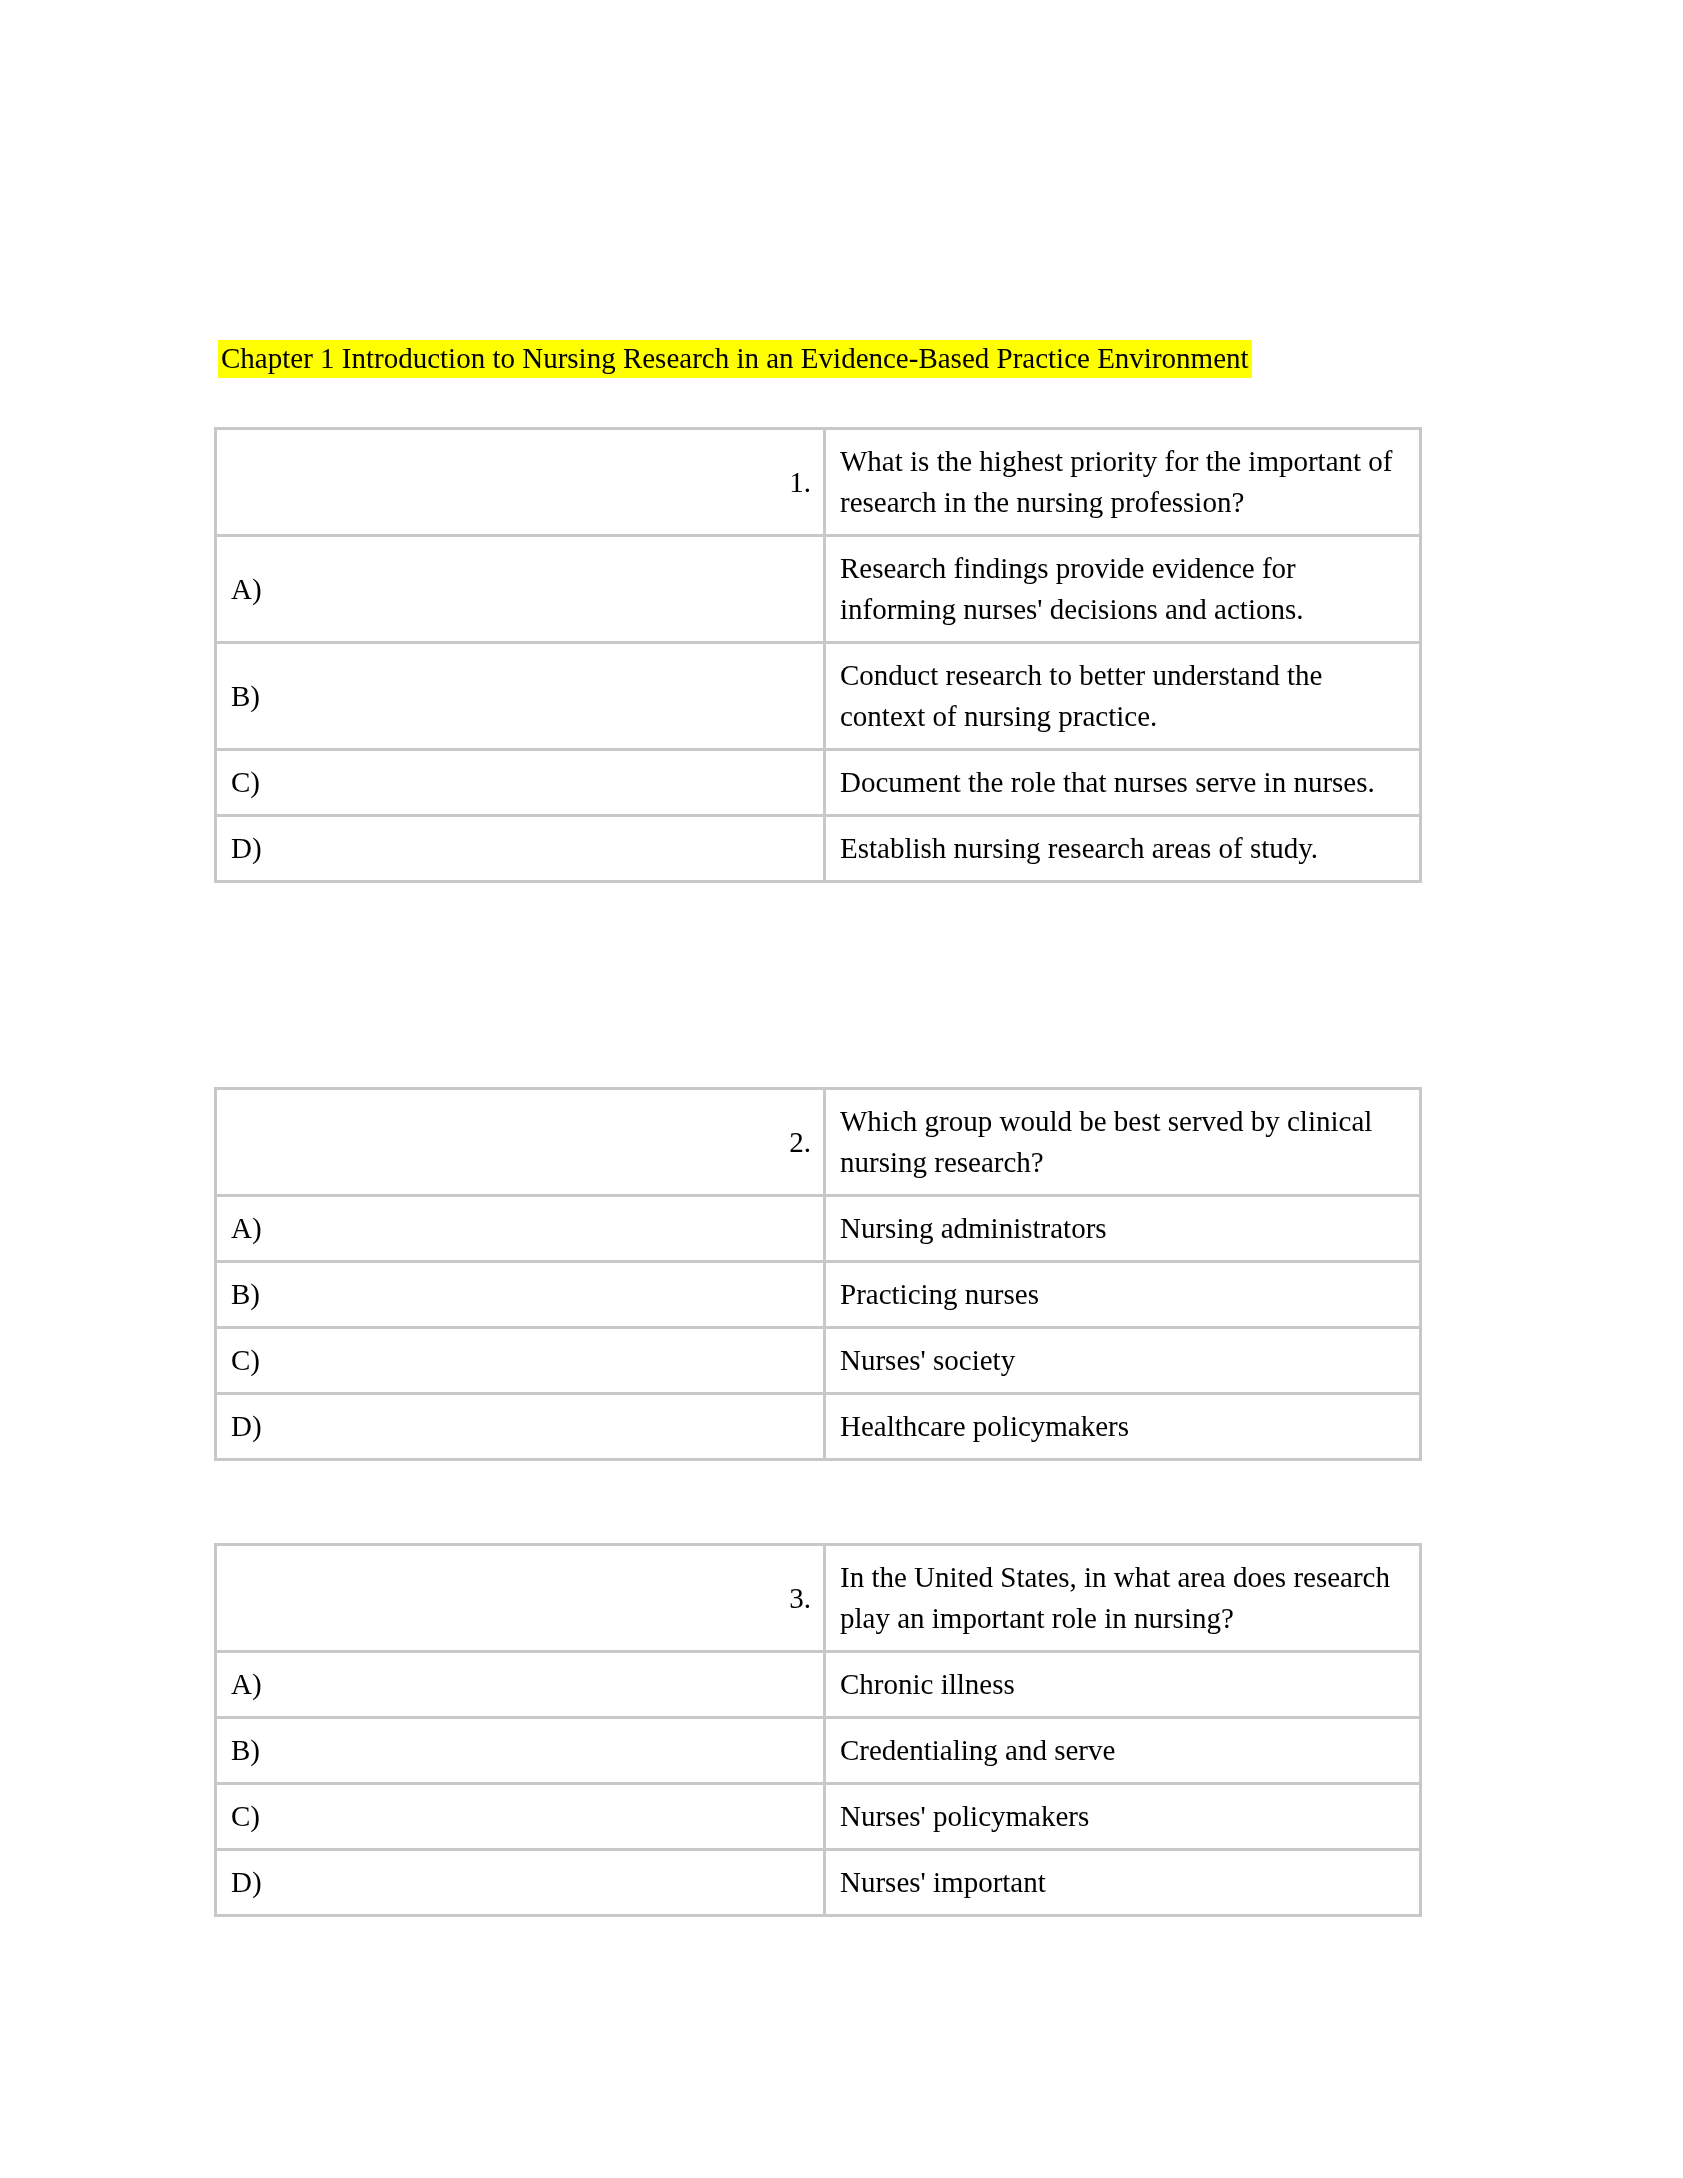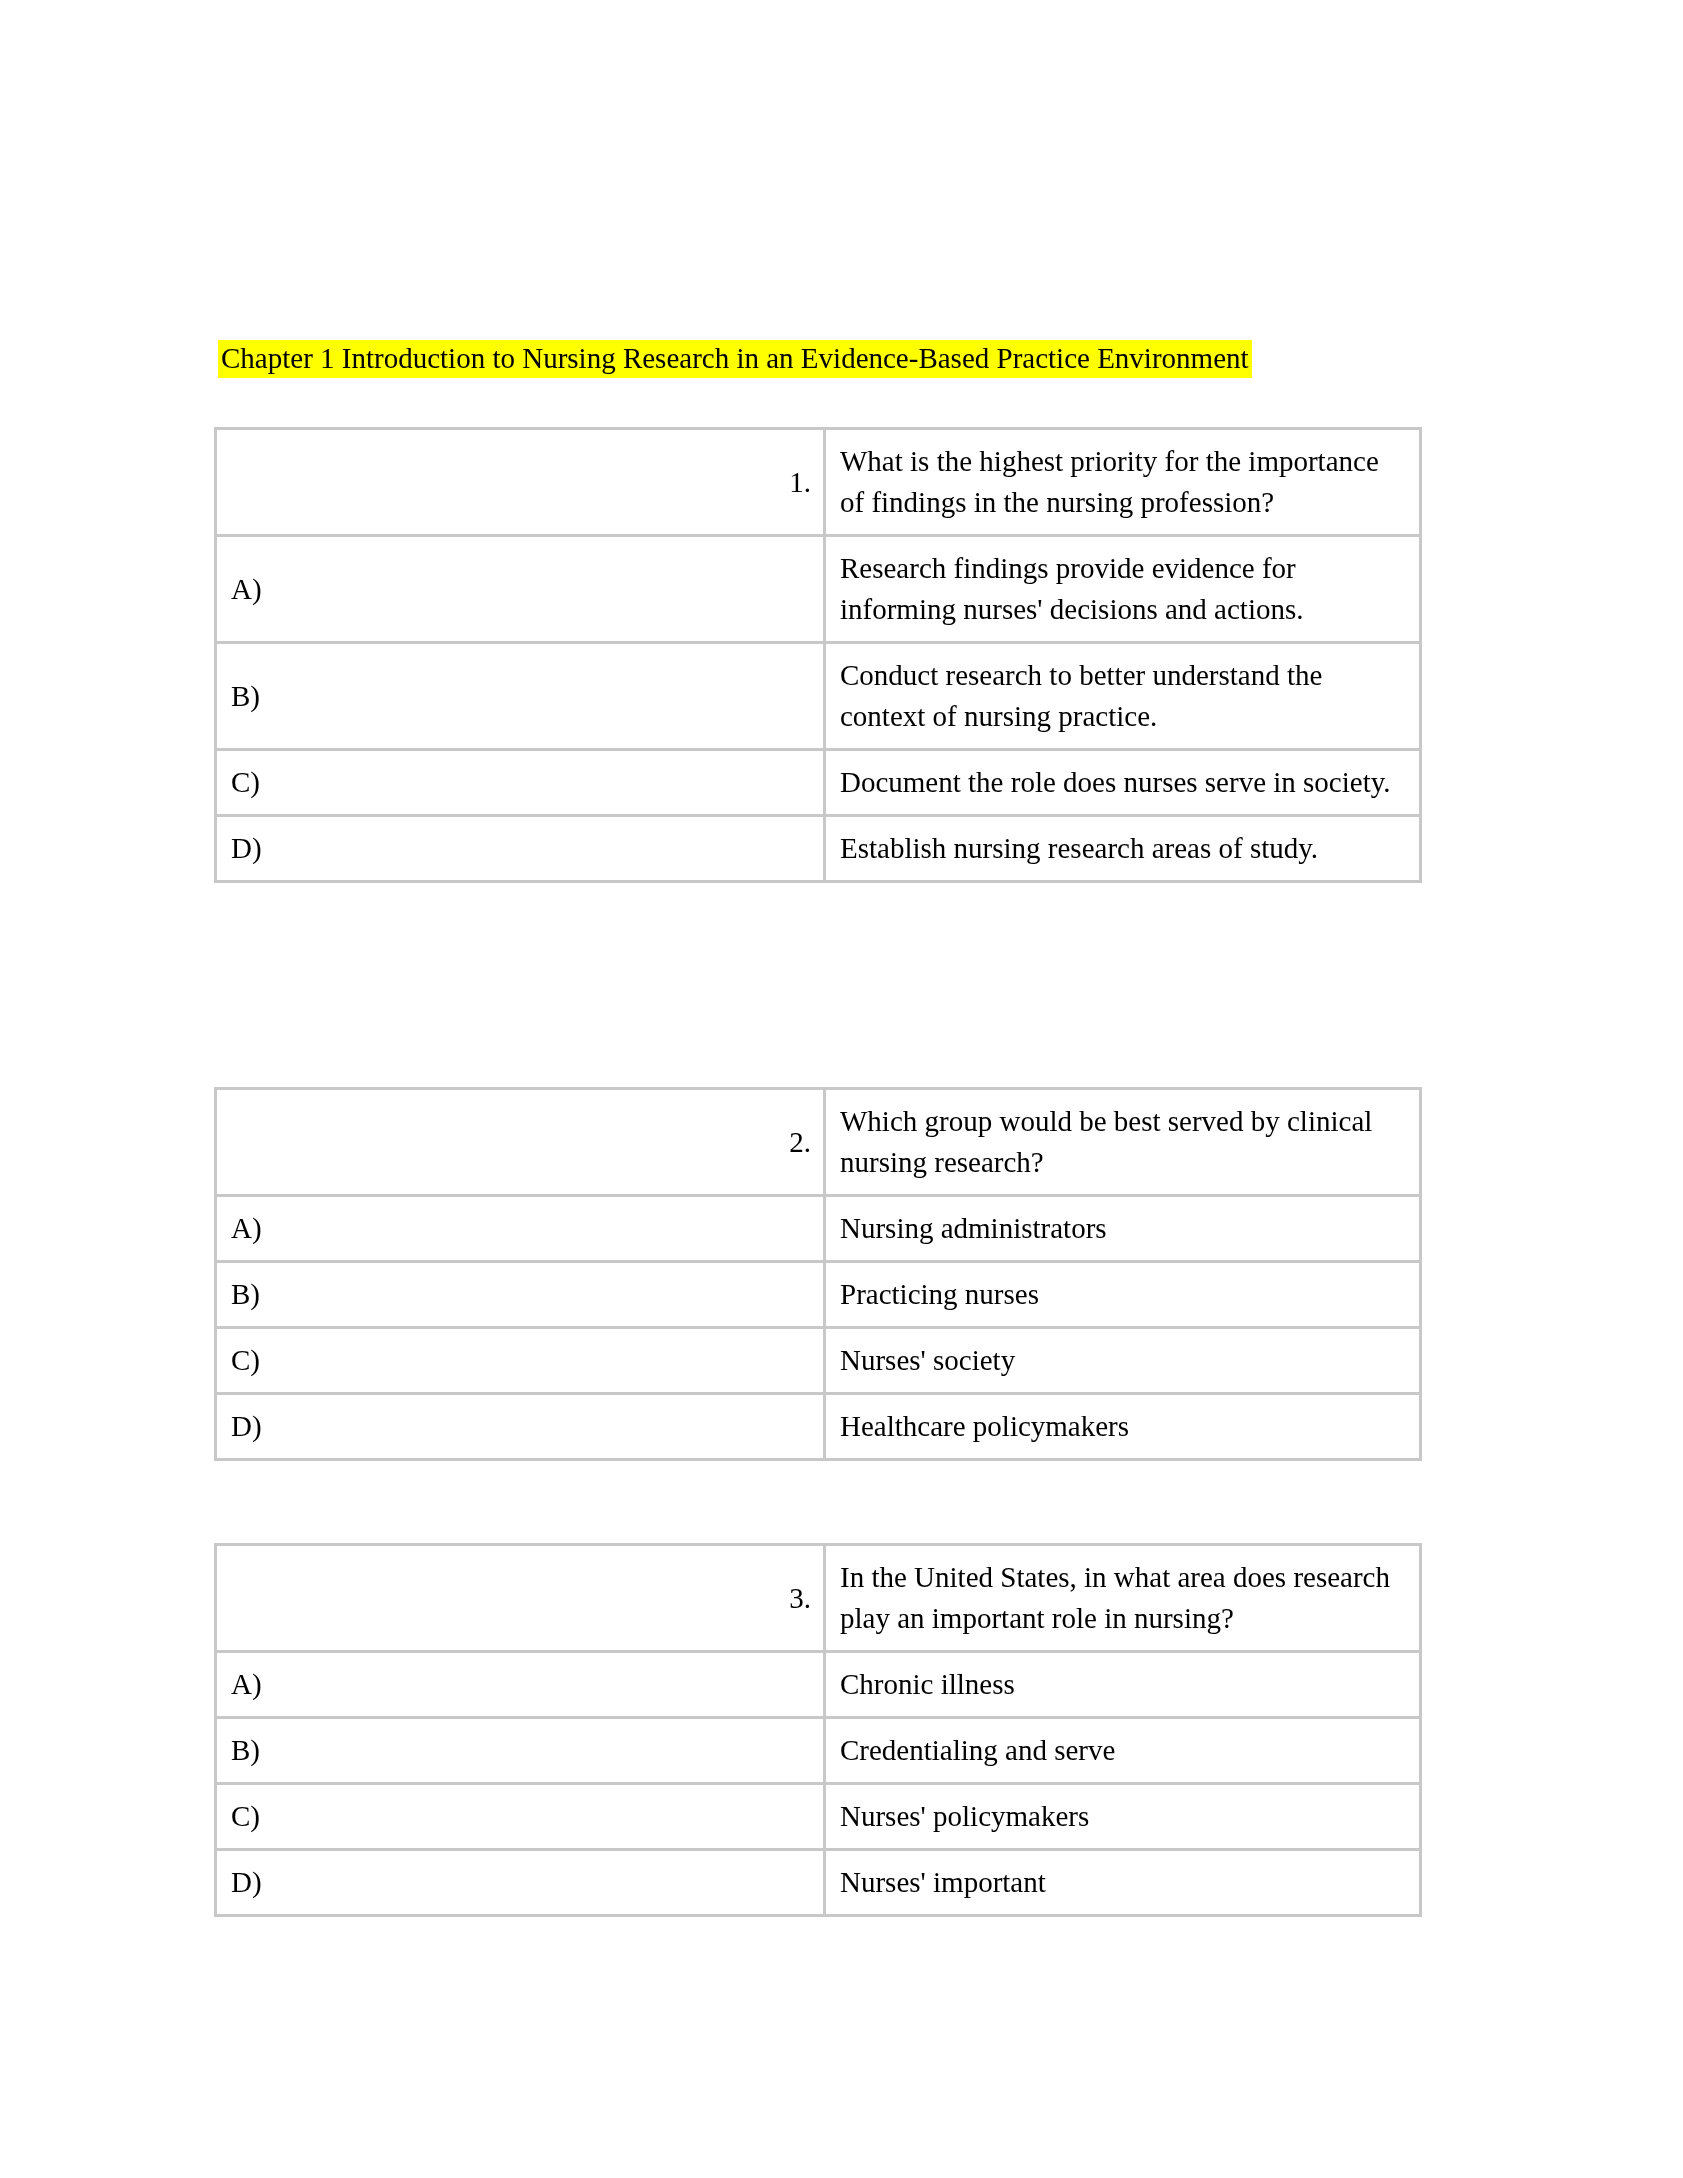--- a/index.html
+++ b/index.html
@@ -66,33 +66,33 @@
 <div class="page">
 
   <div class="title-wrap">
     <span class="title-highlight">Chapter 1 Introduction to Nursing Research in an Evidence-Based Practice Environment</span>
   </div>
 
   <table class="quiz" id="t-q1">
     <tbody>
       <tr>
         <td class="cell-left cell-num">1.</td>
-        <td class="cell-right">What is the highest priority for the importance of findings in the nursing profession?</td>
+        <td class="cell-right">What is the highest priority for the important of research in the nursing profession?</td>
       </tr>
       <tr>
         <td class="cell-left">A)</td>
         <td class="cell-right">Research findings provide evidence for informing nurses' decisions and actions.</td>
       </tr>
       <tr>
         <td class="cell-left">B)</td>
         <td class="cell-right">Conduct research to better understand the context of nursing practice.</td>
       </tr>
       <tr>
         <td class="cell-left">C)</td>
-        <td class="cell-right">Document the role does nurses serve in society.</td>
+        <td class="cell-right">Document the role that nurses serve in nurses.</td>
       </tr>
       <tr>
         <td class="cell-left">D)</td>
         <td class="cell-right">Establish nursing research areas of study.</td>
       </tr>
     </tbody>
   </table>
 
   <table class="quiz" id="t-q2">
     <tbody>

